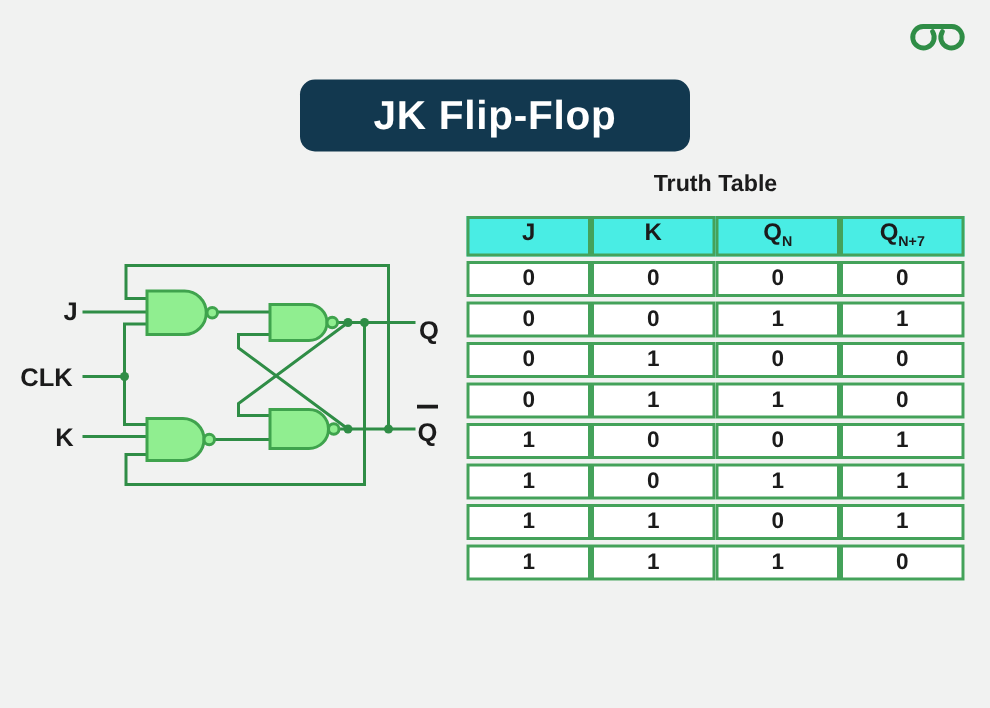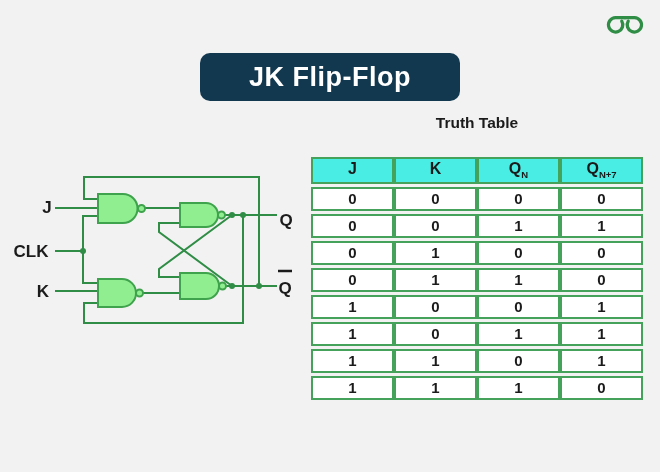--- a/index.html
+++ b/index.html
@@ -34,21 +34,21 @@
   .dot{fill:var(--wire_green); stroke:none;}
   .siglabel{
     fill:var(--ink); font-family:"Liberation Sans",sans-serif;
     font-size:17px; font-weight:bold;
   }
   .overline{stroke:var(--ink); stroke-width:2.5;}
   
   .table-wrap{position:absolute; left:311px; top:112px; width:332px;}
   .table-title{
     text-align:center; font-size:15.5px; font-weight:bold; color:var(--ink);
-    height:22px; line-height:22px; margin-bottom:20px;
+    height:22px; line-height:22px; margin-bottom:7px;
   }
   table.truth{
     width:332px; border-collapse:separate; border-spacing:0 3px;
     table-layout:fixed;
   }
   table.truth th{
     background:var(--table_header_bg); border:2px solid var(--table_border);
     height:23px; font-size:16px; font-weight:bold; color:var(--ink);
     text-align:center; padding:0;
   }

